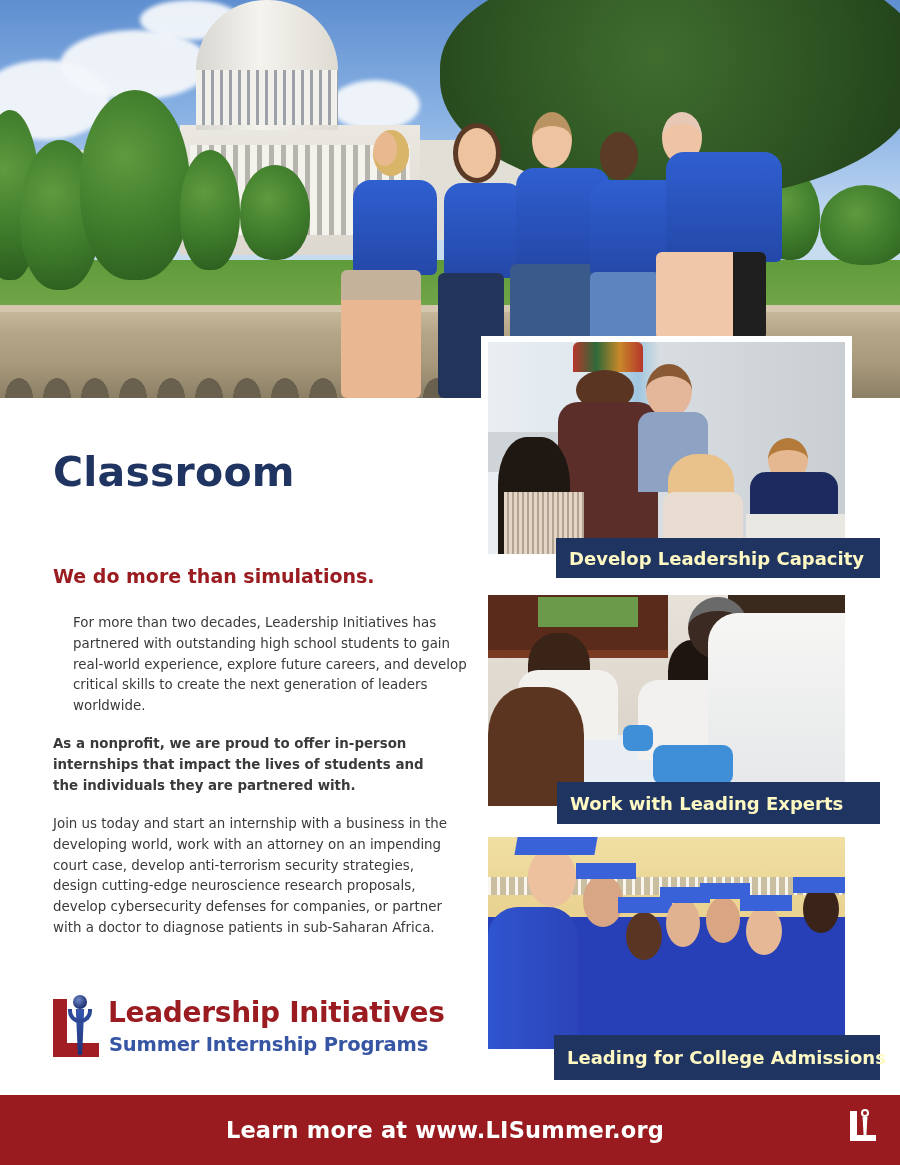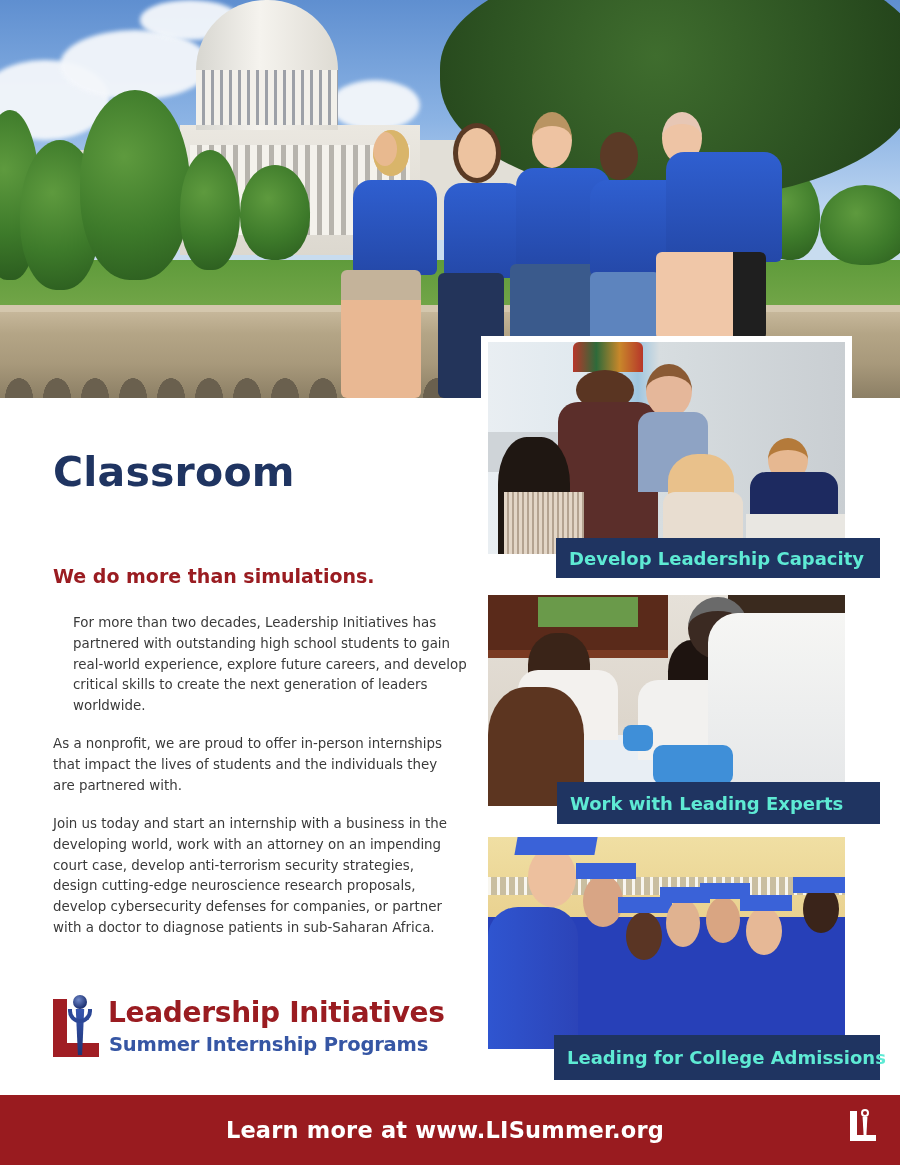--- a/index.html
+++ b/index.html
@@ -44,21 +44,21 @@
     }
     .subhead {
       position: absolute; left: 53px; top: 565px;
       font-family: "DejaVu Sans", sans-serif; font-weight: bold; font-size: 19px; color: #9a1c21;
     }
     .body-para {
       position: absolute; left: 53px; width: 400px;
       font-family: "DejaVu Sans", sans-serif; font-size: 13.4px; line-height: 20.8px; color: #3a3a3a;
     }
     .para1 { top: 613px; margin-left: 20px; }
-    .para2 { top: 734px; }
+    .para2 { top: 734px; font-weight: bold; }
     .para3 { top: 814px; }
 
     
     .logo-mark { position: absolute; left: 53px; top: 995px; width: 48px; height: 62px; }
     .logo-L-vert { position: absolute; left: 0; top: 4px; width: 14px; height: 58px; background: #a01e24; }
     .logo-L-horiz { position: absolute; left: 0; top: 48px; width: 46px; height: 14px; background: #a01e24; }
     .logo-figure { position: absolute; left: 20px; top: 14px; width: 14px; height: 46px;
       background: linear-gradient(180deg, #3555b0, #1e3474); clip-path: polygon(20% 0, 80% 0, 65% 100%, 35% 100%); }
     .logo-arms { position: absolute; left: 15px; top: 14px; width: 24px; height: 14px;
       border: 4px solid #2b4796; border-top: none; border-radius: 0 0 12px 12px; }
@@ -70,21 +70,21 @@
     }
     .logo-sub {
       position: absolute; left: 109px; top: 1033px;
       font-family: "DejaVu Sans", sans-serif; font-weight: bold; font-size: 19.5px; color: #3656a4; letter-spacing: -0.2px;
     }
 
     
     .photo-frame { position: absolute; background: #ffffff; }
     .photo { position: absolute; overflow: hidden; }
     .caption {
-      position: absolute; background: #1f3461; color: #5eead4;
+      position: absolute; background: #1f3461; color: #fef9c3;
       font-family: "DejaVu Sans", sans-serif; font-weight: bold; font-size: 18px;
       display: flex; align-items: center; padding-left: 13px; white-space: nowrap;
     }
     .shape { position: absolute; }
 
     
     .footer {
       position: absolute; left: 0; top: 1095px; width: 900px; height: 70px; background: #991b1f;
       display: flex; align-items: center; justify-content: center;
     }

